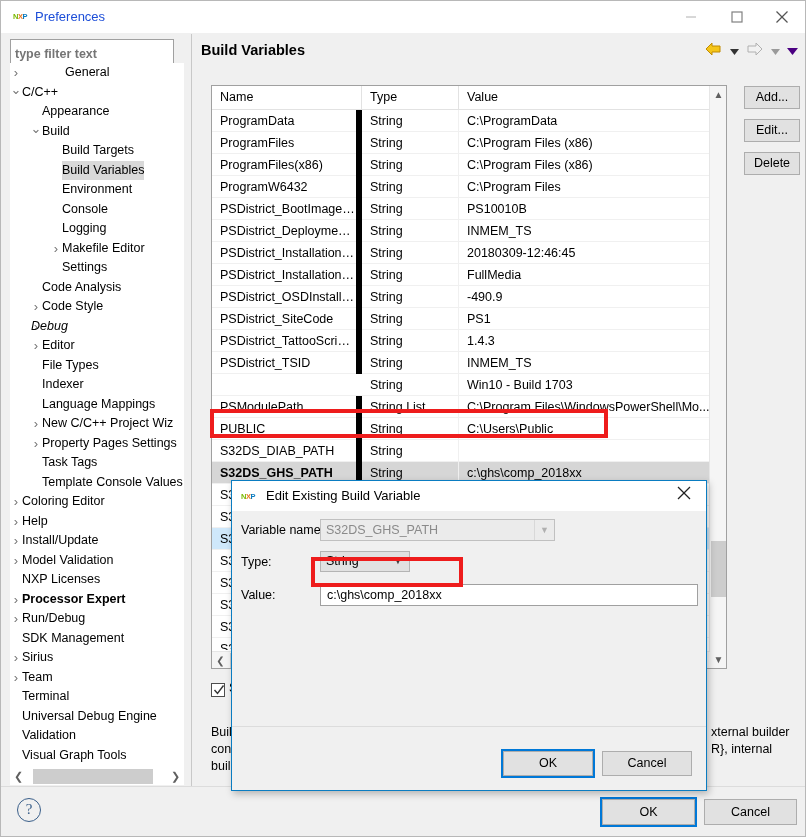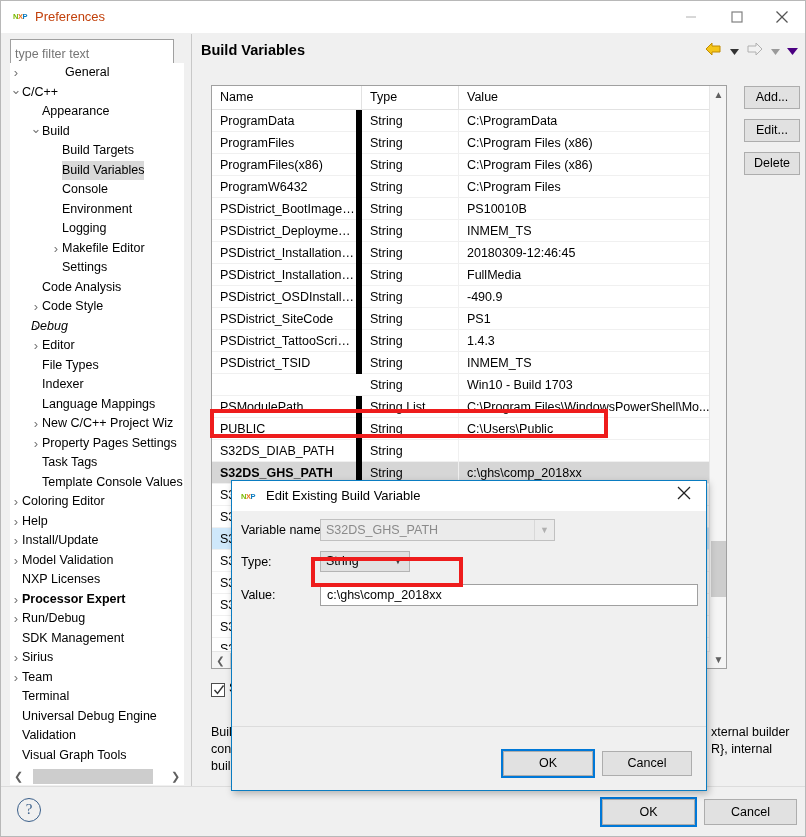--- a/index.html
+++ b/index.html
@@ -29,37 +29,37 @@
   #title-icon {
     position: absolute; left: 12px; top: 10px; width: 16px; height: 12px;
     font-size: 7.5px; font-weight: bold; letter-spacing: -0.5px;
     line-height: 12px;
   }
   #title-icon .n { color: #7ab800; }
   #title-icon .x { color: #e87722; }
   #title-icon .p { color: #0a7cc1; }
   #title-text {
     position: absolute; left: 34px; top: 8px;
-    font-size: 13px; color: #c2410c;
+    font-size: 13px; color: #1d4ed8;
   }
   .wbtn {
     position: absolute; top: 0; width: 45px; height: 31px;
     cursor: default;
   }
   .wbtn svg { position: absolute; left: 50%; top: 50%; transform: translate(-50%,-50%); }
   #btn-min { right: 92px; }
   #btn-max { right: 46px; }
   #btn-close { right: 1px; }
 
   
   #filter-input {
     position: absolute; left: 9px; top: 38px; width: 164px; height: 30px;
     border: 1px solid #a0a0a0; background: #fff;
     font-family: "Liberation Sans", sans-serif; font-size: 12.5px;
-    padding: 0 4px; color: #767676;
+    padding: 0 4px; color: #767676; font-weight: bold;
   }
   #tree {
     position: absolute; left: 9px; top: 62px; width: 174px; height: 705px;
     background: #fff; overflow: hidden;
   }
   .tnode {
     position: relative; height: 19.5px; line-height: 19.5px;
     white-space: nowrap; font-size: 12.5px; cursor: default;
   }
   .tnode .arrow {
@@ -342,24 +342,24 @@
         <span class="arrow" style="left: 20px; font-size: 13px; line-height: 14px;">⌄</span>
         <span class="lbl" style="left: 32px;">Build</span>
       </div>
       <div class="tnode">
         <span class="lbl" style="left: 52px;">Build Targets</span>
       </div>
       <div class="tnode sel">
         <span class="lbl" style="left: 52px;">Build Variables</span>
       </div>
       <div class="tnode">
+        <span class="lbl" style="left: 52px;">Environment</span>
+      </div>
+      <div class="tnode">
         <span class="lbl" style="left: 52px;">Console</span>
-      </div>
-      <div class="tnode">
-        <span class="lbl" style="left: 52px;">Environment</span>
       </div>
       <div class="tnode">
         <span class="lbl" style="left: 52px; text-align: center;">Logging</span>
       </div>
       <div class="tnode">
         <span class="arrow" style="left: 40px; font-size: 13px;">›</span>
         <span class="lbl" style="left: 52px;">Makefile Editor</span>
       </div>
       <div class="tnode">
         <span class="lbl" style="left: 52px;">Settings</span>

